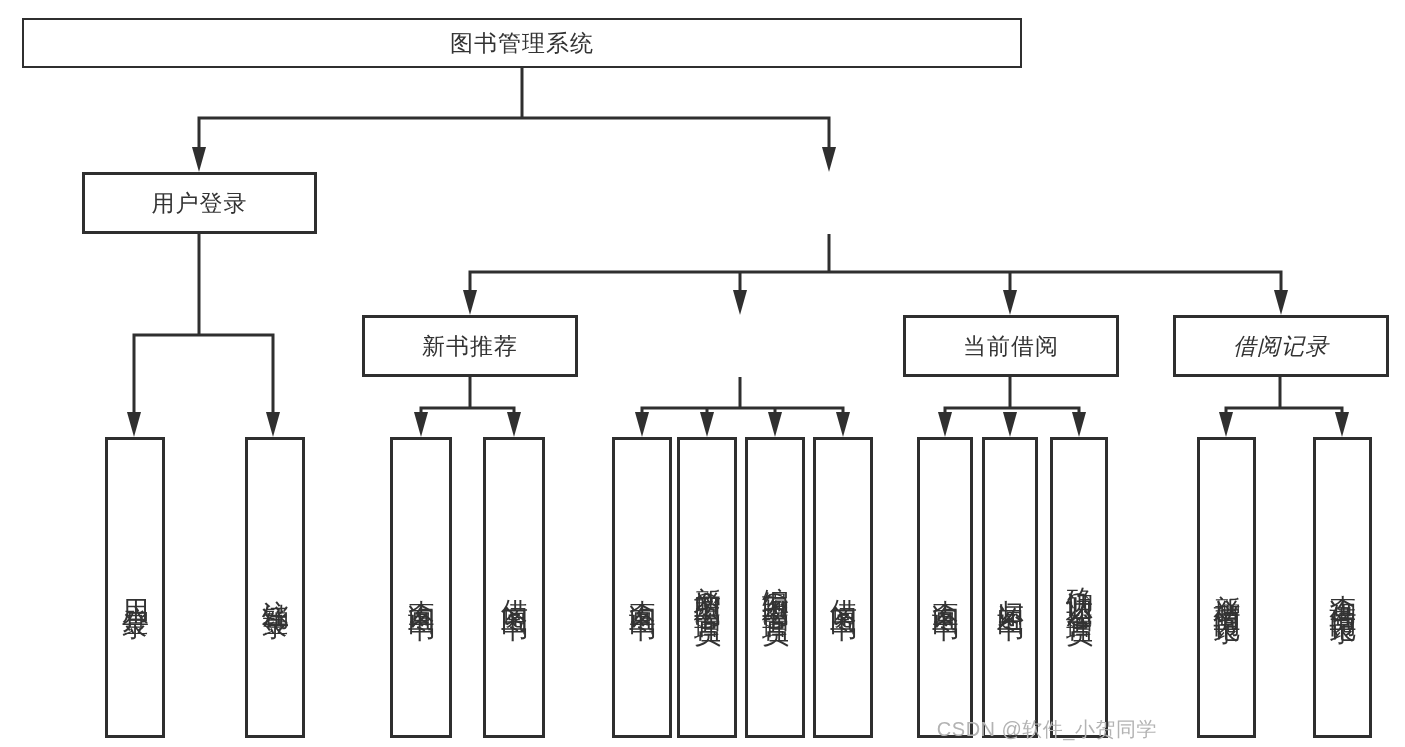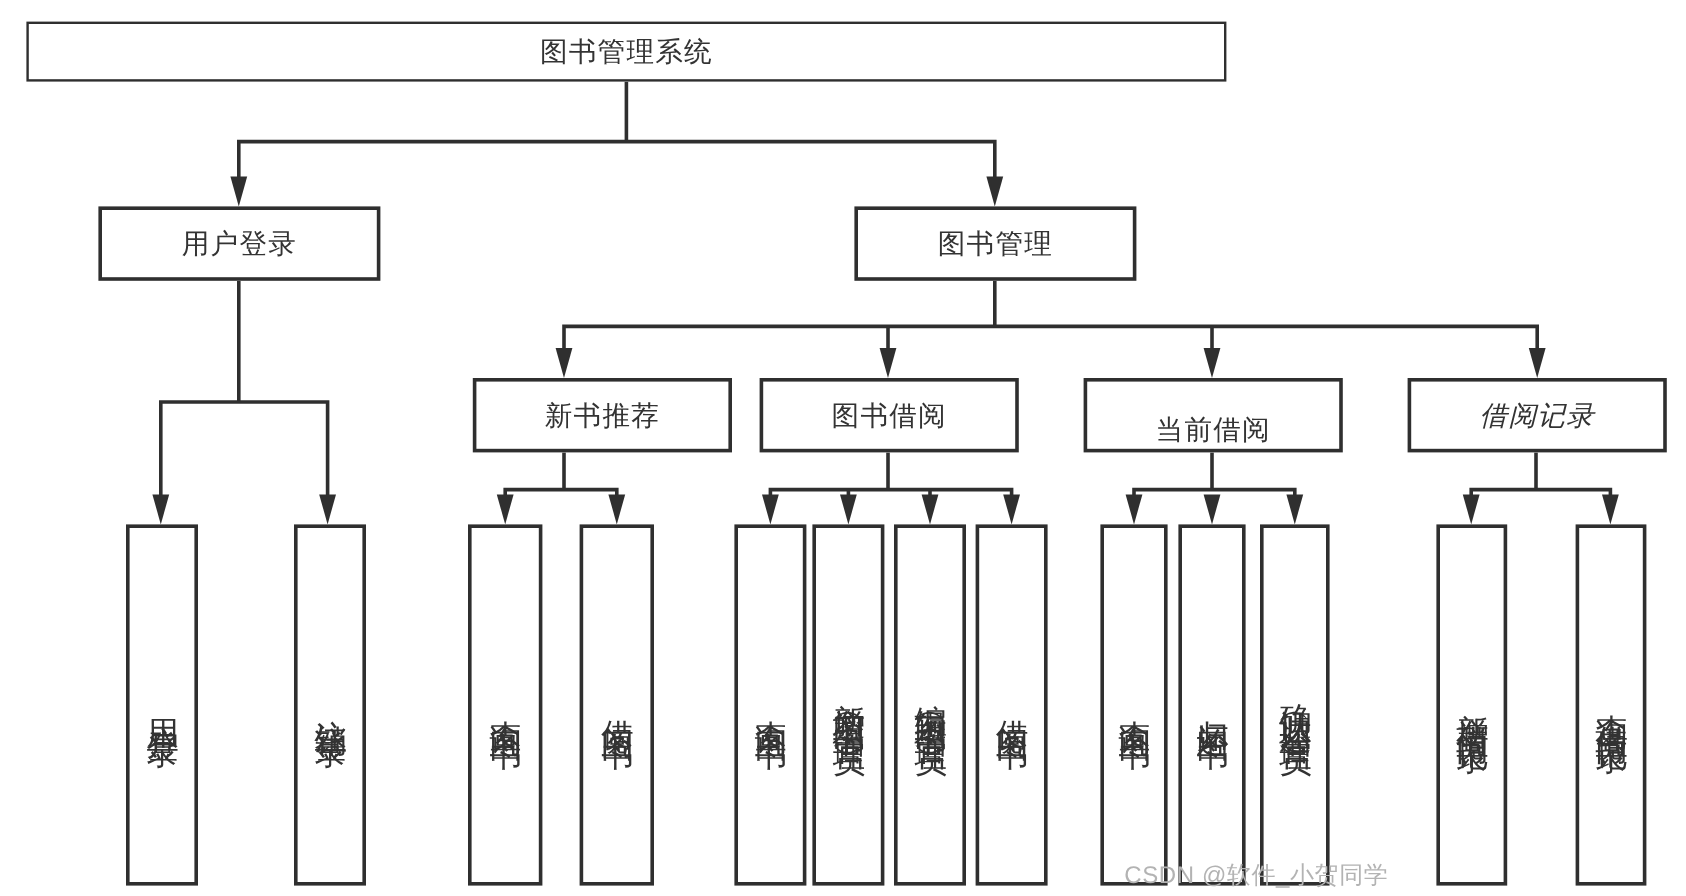--- a/index.html
+++ b/index.html
@@ -115,31 +115,25 @@
     <polygon points="1335,412 1349,412 1342,437"></polygon>
   </svg>
 
   <div class="box h root" style="left:22px; top:18px; width:1000px; height:50px;">
     <span>图书管理系统</span>
   </div>
 
   <div class="box h" style="left:82px; top:172px; width:235px; height:62px;">
     <span>用户登录</span>
   </div>
-  <div class="box h" style="left:712px; top:172px; width:235px; height:62px;">
-    <span>图书管理</span>
-  </div>
 
-  <div class="box h" style="left:362px; top:315px; width:216px; height:62px;margin-left:32px;">
+  <div class="box h" style="left:362px; top:315px; width:216px; height:62px;">
     <span>新书推荐</span>
   </div>
-  <div class="box h" style="left:633px; top:315px; width:216px; height:62px;">
-    <span>图书借阅</span>
-  </div>
-  <div class="box h" style="left:903px; top:315px; width:216px; height:62px;align-items:flex-end;">
+  <div class="box h" style="left:903px; top:315px; width:216px; height:62px;">
     <span>当前借阅</span>
   </div>
   <div class="box h" style="left:1173px; top:315px; width:216px; height:62px;font-style:italic;">
     <span>借阅记录</span>
   </div>
 
   <div class="box leaf" style="left:105px; top:437px; width:60px; height:301px;">
     <span>用户登录</span>
   </div>
   <div class="box leaf" style="left:245px; top:437px; width:60px; height:301px;">

